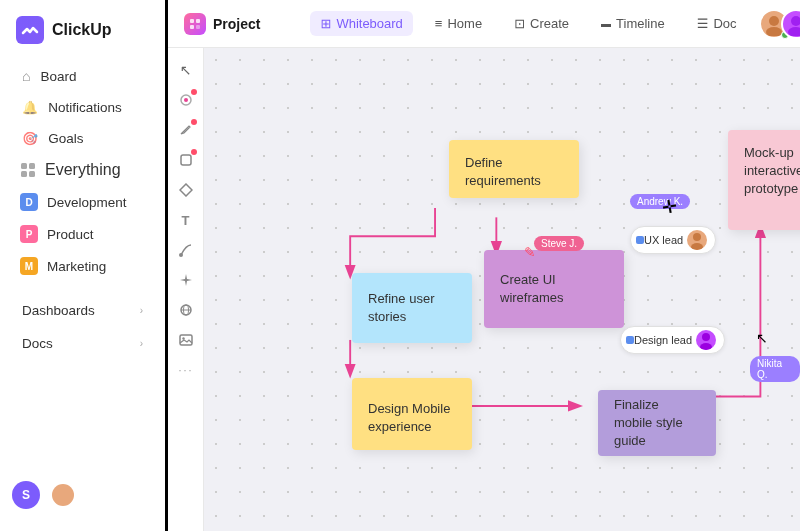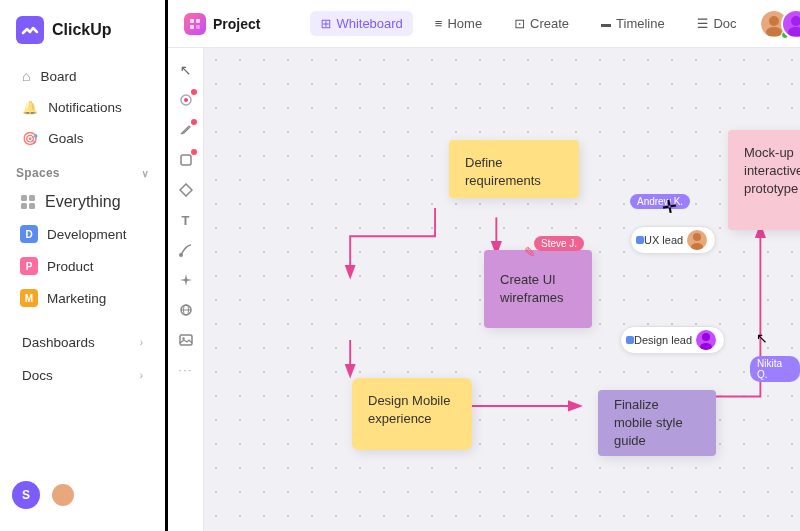--- a/index.html
+++ b/index.html
@@ -358,24 +358,20 @@
   </div>
   <div class="sidebar-nav-item">
     <span style="font-size:13px;opacity:0.6;">🔔</span>
     <span>Notifications</span>
   </div>
   <div class="sidebar-nav-item">
     <span style="font-size:13px;opacity:0.6;">🎯</span>
     <span>Goals</span>
   </div>
 
-  <div class="sidebar-section-title">
-    <span>Spaces</span>
-    <span class="chevron">∨</span>
-  </div>
 
   <div class="space-everything">
     <svg width="16" height="16" viewBox="0 0 16 16">
       <rect x="1" y="1" width="6" height="6" rx="1.5" fill="#aaa"></rect>
       <rect x="9" y="1" width="6" height="6" rx="1.5" fill="#aaa"></rect>
       <rect x="1" y="9" width="6" height="6" rx="1.5" fill="#aaa"></rect>
       <rect x="9" y="9" width="6" height="6" rx="1.5" fill="#aaa"></rect>
     </svg>
     <span>Everything</span>
   </div>
@@ -551,26 +547,29 @@
 
         <path d="M 266 365 L 396 365" stroke="#e84393" stroke-width="2" fill="none" marker-end="url(#arrowhead)"></path>
 
         <path d="M 514 355 L 590 355 L 590 177" stroke="#e84393" stroke-width="2" fill="none" marker-end="url(#arrowhead)"></path>
       </svg>
 
       <div class="sticky" style="background:#ffe082;top:92px;left:245px;width:130px;height:58px;">
         <span>Define requirements</span>
       </div>
 
-
-      <div class="sticky" style="background:#ce93d8;top:202px;left:280px;width:108px;height:78px;display:flex;align-items:center;">
+      <div class="sticky" style="background:#b3e5fc;top:225px;left:148px;width:120px;height:70px;display:flex;align-items:center;">
+        <span>Refine user stories</span>
+      </div>
+
+      <div class="sticky" style="background:#ce93d8;top:202px;left:280px;width:140px;height:78px;display:flex;align-items:center;">
         <span>Create UI wireframes</span>
       </div>
 
-      <div class="sticky" style="background:#ffe082;top:330px;left:148px;width:120px;height:72px;display:flex;align-items:flex-start;border-radius:7px;">
+      <div class="sticky" style="background:#ffe082;top:330px;left:148px;width:120px;height:72px;display:flex;align-items:flex-end;">
         <span>Design Mobile experience</span>
       </div>
 
       <div class="sticky" style="background:#b39ddb;top:342px;left:394px;width:118px;height:66px;display:flex;align-items:center;">
         <span>Finalize mobile style guide</span>
       </div>
 
       <div class="sticky" style="background:#f8c8d4;top:82px;left:524px;width:140px;height:100px;">
         <span>Mock-up interactive prototype</span>
       </div>

